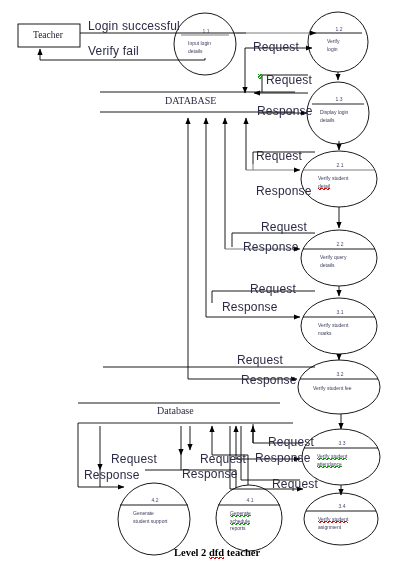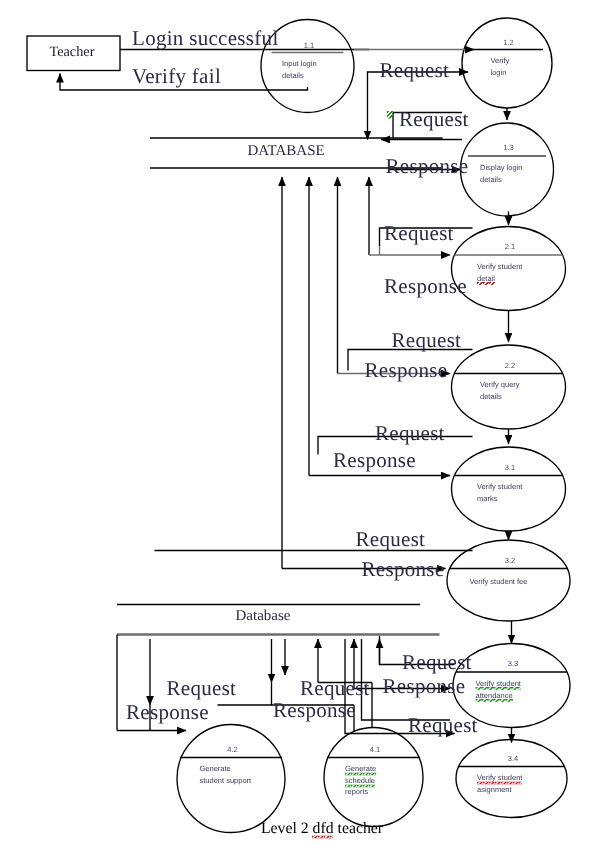--- a/index.html
+++ b/index.html
@@ -2,22 +2,22 @@
 <html><head>
 <meta charset="utf-8">
 <title>Level 2 DFD Teacher</title>
 <style>
   html,body{margin:0;padding:0;background:#ffffff;}
   body{width:401px;height:570px;overflow:hidden;
        font-family:"Liberation Sans",sans-serif;color:#1a1a2e;}
   #canvas{position:relative;width:401px;height:570px;background:#fff;}
   svg#dfd{position:absolute;left:0;top:0;width:401px;height:570px;}
 
-  .edge-label{position:absolute;font-family:Liberation Serif, serif;
-              font-size:14px;color:#2b2b45;white-space:nowrap;
+  .edge-label{position:absolute;font-family:Liberation Sans, sans-serif;
+              font-size:12px;color:#2b2b45;white-space:nowrap;
               letter-spacing:.2px;text-align:right;}
   .ext-label{position:absolute;font-family:"Liberation Serif",serif;
              font-size:9.5px;color:#1a1a2e;white-space:nowrap;}
   .store-label{position:absolute;font-family:"Liberation Serif",serif;
                font-size:10px;color:#2b2b45;white-space:nowrap;}
   .proc-num{position:absolute;font-family:"Liberation Sans",sans-serif;
             font-size:5px;color:#4a4a6a;white-space:nowrap;text-align:center;}
   .proc-name{position:absolute;font-family:"Liberation Sans",sans-serif;
              font-size:5px;color:#3c3c5c;line-height:1.5;text-align:left;
              white-space:nowrap;}
@@ -25,21 +25,21 @@
           background-image:
             repeating-linear-gradient(135deg,#cc1111 0 1px,transparent 1px 2px);
           background-repeat:repeat-x;background-size:4px 2px;
           background-position:0 100%;padding-bottom:1px;}
   .spell-green{
           background-image:
             repeating-linear-gradient(135deg,#119911 0 1px,transparent 1px 2px);
           background-repeat:repeat-x;background-size:4px 2px;
           background-position:0 100%;padding-bottom:1px;}
   .caption{position:absolute;font-family:"Liberation Serif",serif;
-           font-weight:normal;font-size:10.5px;color:#000;white-space:nowrap;}
+           font-weight:bold;font-size:10.5px;color:#000;white-space:nowrap;}
   .grammar-dot{position:absolute;width:4px;height:5px;
                background:repeating-linear-gradient(135deg,#119911 0 1px,transparent 1px 2px);}
 </style>
 </head>
 <body>
 
 <div id="canvas">
 
   <svg id="dfd" viewBox="0 0 401 570">
     <defs>

